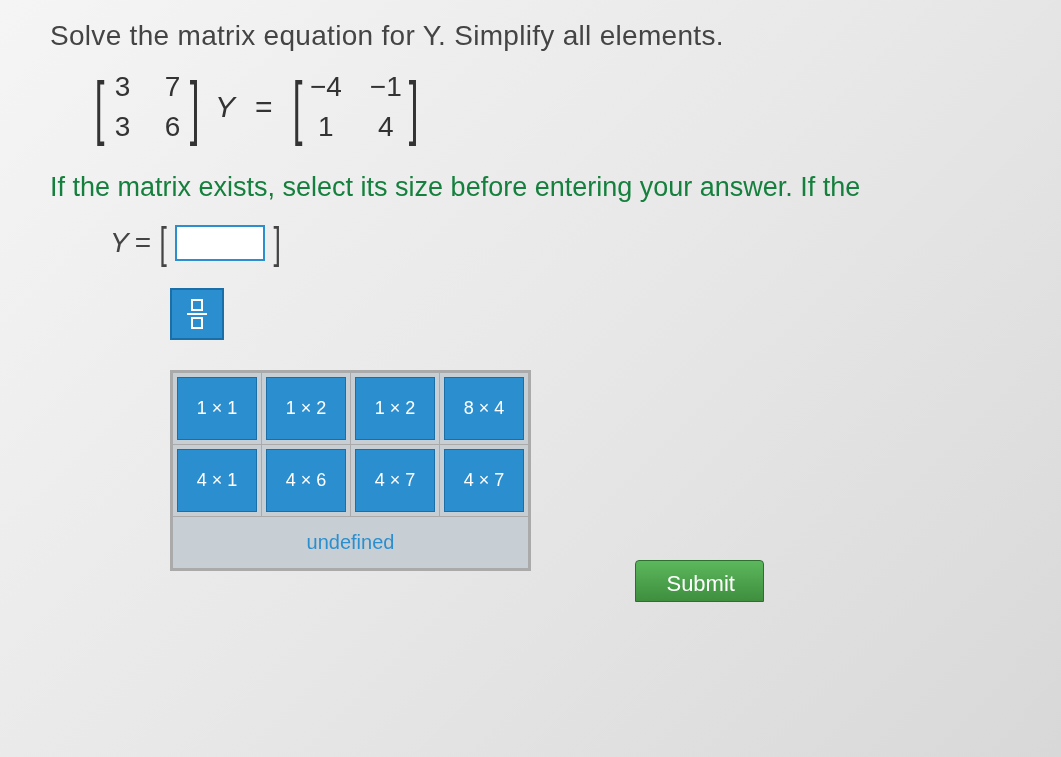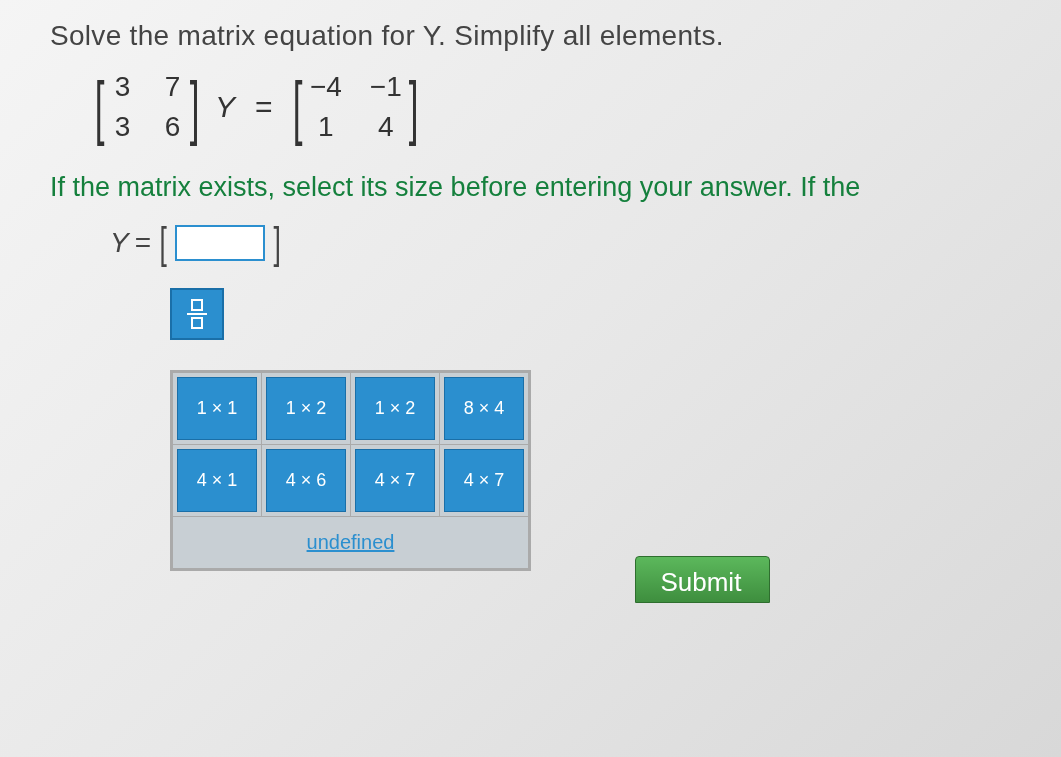--- a/index.html
+++ b/index.html
@@ -119,29 +119,28 @@
     cursor: pointer;
   }
   .undef-row td { padding: 4px; }
   .undef-cell {
     background: #c8cfd4;
     color: #2b8fcf;
     font-size: 20px;
     text-align: center;
     padding: 10px;
     cursor: pointer;
-    text-decoration: underline;
   }
   .submit-btn {
     margin: 20px 0 0 100px;
     background: #4caf50;
     background: linear-gradient(180deg, #5cb85c, #3e8e3e);
     color: #fff;
-    font-size: 26px;
-    padding: 10px 28px 4px 24px;
+    font-size: 22px;
+    padding: 10px 28px 4px 30px;
     border: 1px solid #2e6e2e;
     border-radius: 4px 4px 0 0;
     display: inline-block;
     cursor: pointer;
   }
 </style>
 </head>
 <body>
 
 <div class="page">

